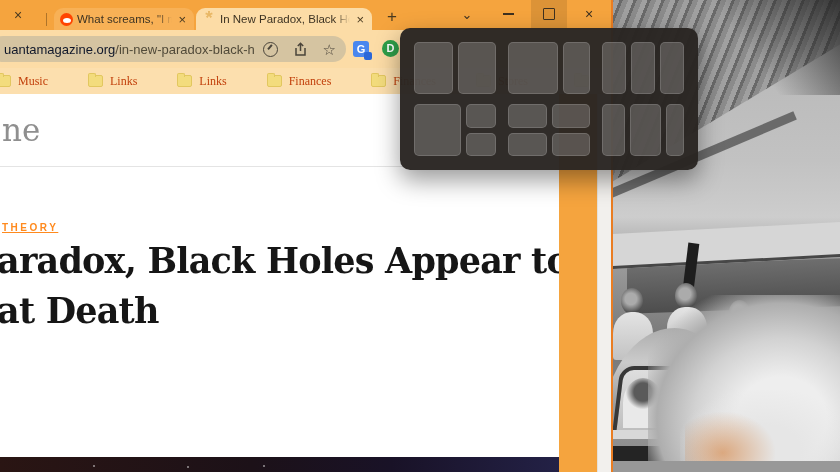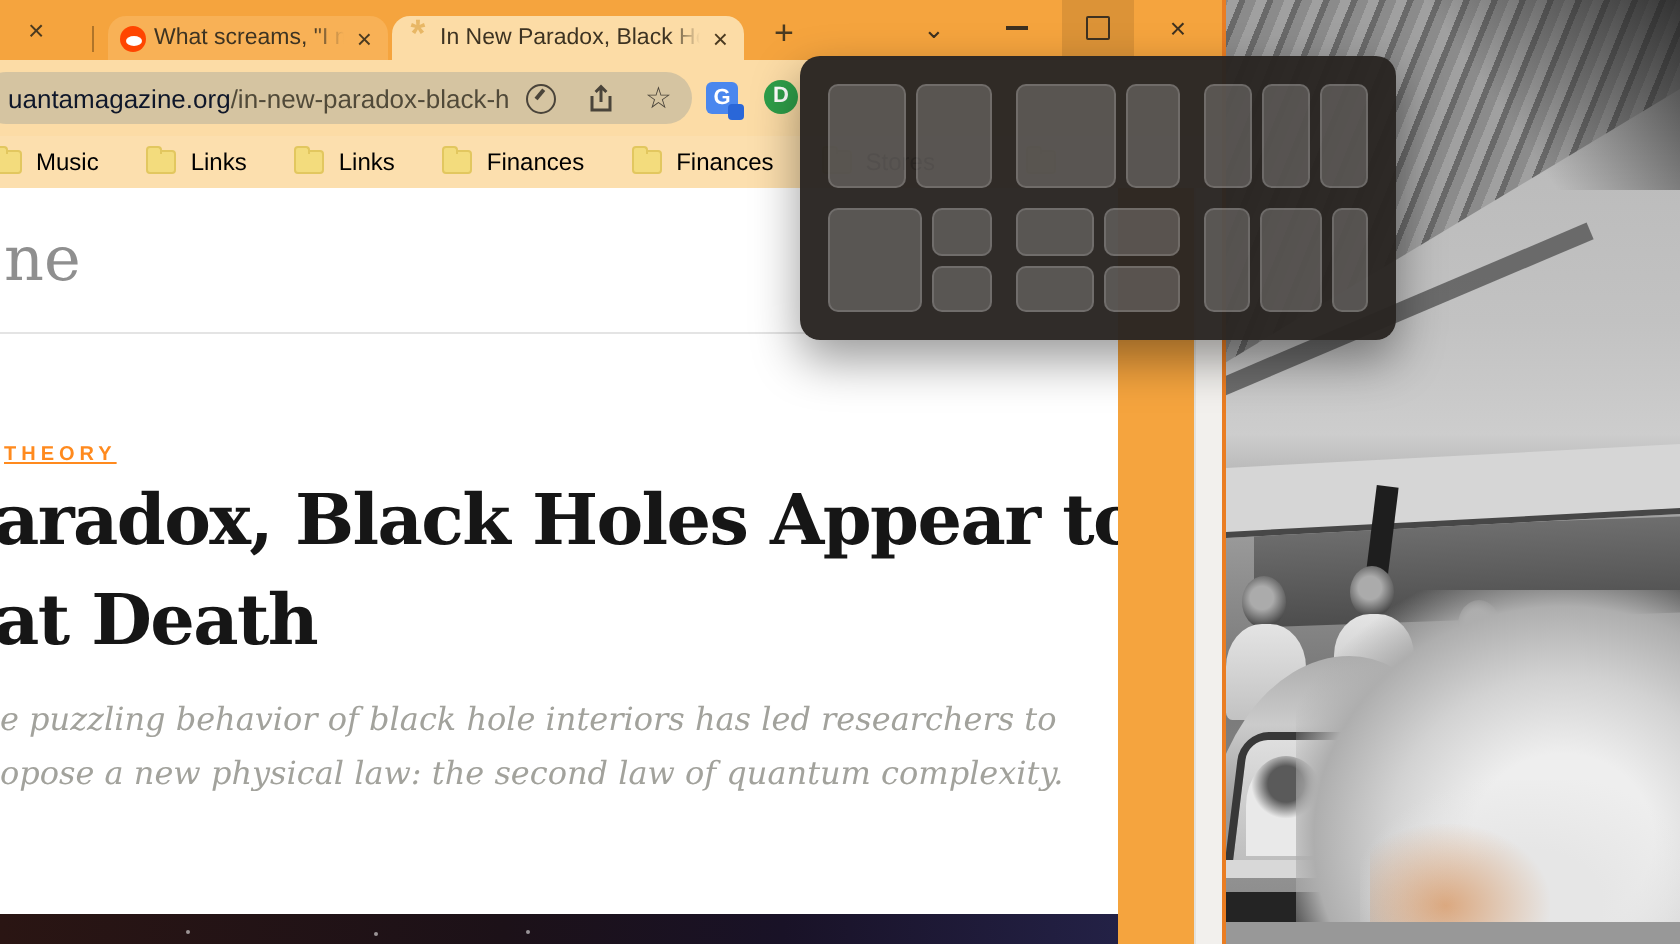--- a/index.html
+++ b/index.html
@@ -77,23 +77,23 @@
   .gauge::after{content:"";position:absolute;left:5px;top:1px;width:1.5px;height:6px;background:#4a443a;transform:rotate(40deg);}
   .star{font-size:15px;color:#4a443a;line-height:1;}
   .ext-translate{position:absolute;left:353px;top:11px;width:16px;height:16px;border-radius:3px;background:#4a87ee;
     color:#fff;font-size:11px;font-weight:bold;text-align:center;line-height:16px;}
   .ext-translate::after{content:"";position:absolute;right:-3px;bottom:-3px;width:8px;height:8px;border-radius:2px;background:#2a67d8;}
   .ext-green{position:absolute;left:382px;top:10px;width:17px;height:17px;border-radius:50%;background:#2e9e49;
     color:#fff;font-size:11px;font-weight:bold;text-align:center;line-height:17px;}
 
   
   .bookmarks{position:absolute;left:0;top:68px;width:100%;height:26px;background:#fcdfae;display:flex;align-items:center;}
-  .bm{display:flex;align-items:center;gap:7px;margin-right:24px;}
+  .bm{display:flex;align-items:center;gap:7px;margin-right:24px;margin-left:16px;}
   .bm:first-child{margin-left:-4px;}
-  .bm-label{font-size:12px;color:#000000;white-space:nowrap;}
+  .bm-label{font-size:12px;color:#c2410c;white-space:nowrap;font-family:Liberation Serif, serif;}
   .folder{width:13px;height:10px;background:#f3dc7d;border:1px solid #e2c75f;border-radius:2px;position:relative;flex:none;}
   .folder::before{content:"";position:absolute;top:-3px;left:-1px;width:6px;height:3px;background:#f3dc7d;border:1px solid #e2c75f;border-bottom:none;border-radius:2px 2px 0 0;}
 
   
   .content{position:absolute;left:0;top:94px;width:559px;height:378px;background:#fff;overflow:hidden;}
   .site-header{position:absolute;left:0;top:0;width:100%;height:72px;border-bottom:1px solid #e4e4e4;}
   .logo-frag{position:absolute;left:2px;top:18px;font-family:"DejaVu Serif",serif;font-size:31px;color:#8f8f8f;}
   .category{position:absolute;left:2px;top:128px;font-size:10px;font-weight:bold;letter-spacing:2.5px;color:#ff8a1e;text-decoration:underline;}
   .headline{position:absolute;left:-3px;top:142px;font-family:"DejaVu Serif",serif;font-weight:bold;color:#161616;
     font-size:35px;line-height:50px;letter-spacing:-0.8px;white-space:nowrap;margin:0;}
@@ -228,21 +228,20 @@
           <span class="bm-label"></span>
         </span>
     </div>
 
     <div class="content">
       <div class="site-header">
         <span class="logo-frag">ne</span>
       </div>
       <div class="category">THEORY</div>
       <h1 class="headline"><span>aradox, Black Holes Appear to</span><br><span>at Death</span></h1>
-      <p class="dek"><span>e puzzling behavior of black hole interiors has led researchers to</span><br><span>opose a new physical law: the second law of quantum complexity.</span></p>
       <div class="hero">
         <span class="dot" style="left:93px;top:8px;"></span>
         <span class="dot" style="left:187px;top:9px;"></span>
         <span class="dot" style="left:263px;top:8px;"></span>
       </div>
     </div>
     <div class="scrollbar"></div>
   </div>
 
   <div class="snap">

